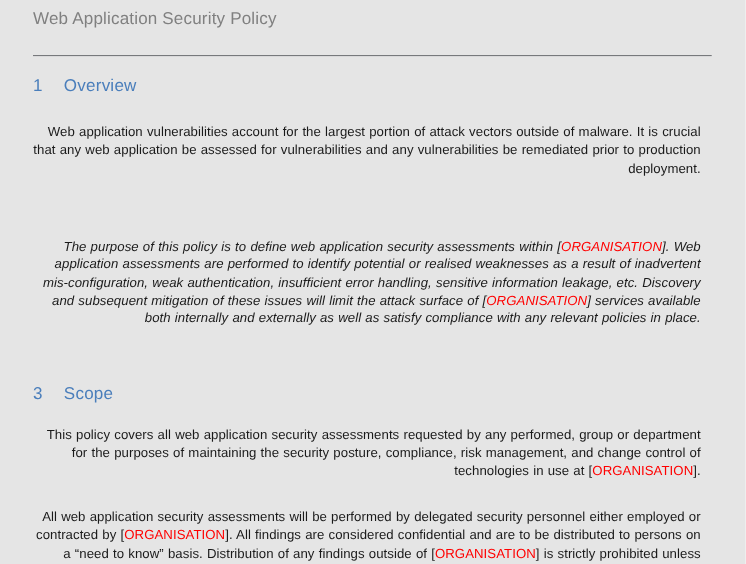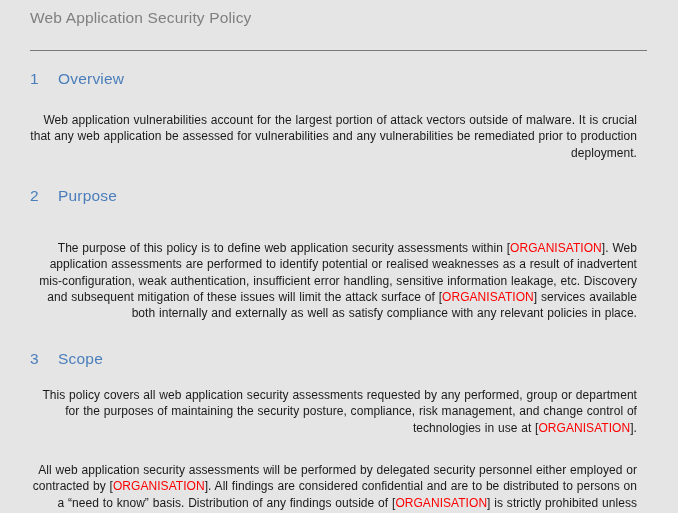--- a/index.html
+++ b/index.html
@@ -75,43 +75,40 @@
   }
   .brk {
     color: #1a1a1a;
   }
 
   
   #h-overview { top: 69px; }
   #p-overview { top: 112px; }
 
   #h-purpose  { top: 186px; }
-  #p-purpose  { top: 240px; }
+  #p-purpose  { top: 216px; font-style: italic; }
 
   #h-scope    { top: 349px; }
   #p-scope-1  { top: 387px; }
   #p-scope-2  { top: 444px; margin-top: 18px; }
 </style>
 </head>
 <body>
 
 <div class="page">
 
   <div class="doc-title">Web Application Security Policy</div>
 
   <div class="title-rule"></div>
 
   <div class="section-heading" id="h-overview">
     <span class="num">1</span><span>Overview</span>
   </div>
   <div class="para" id="p-overview"><span>Web application vulnerabilities account for the largest portion of attack vectors outside of malware.  It is crucial that any web application be assessed for vulnerabilities and any vulnerabilities be remediated prior to production deployment.</span></div>
 
-  <div class="section-heading" id="h-purpose">
-    <span class="num">2</span><span>Purpose</span>
-  </div>
   <div class="para" id="p-purpose"><span>The purpose of this policy is to define web application security assessments within </span><span class="brk">[</span><span class="org">ORGANISATION</span><span class="brk">]</span><span>. Web application assessments are performed to identify potential or realised weaknesses as a result of inadvertent mis-configuration, weak authentication, insufficient error handling, sensitive information leakage, etc.  Discovery and subsequent mitigation of these issues will limit the attack surface of </span><span class="brk">[</span><span class="org">ORGANISATION</span><span class="brk">]</span><span>  services available both internally and externally as well as satisfy compliance with any relevant policies in place.</span></div>
 
   <div class="section-heading" id="h-scope">
     <span class="num">3</span><span>Scope</span>
   </div>
   <div class="para" id="p-scope-1"><span>This policy covers all web application security assessments requested by any performed, group or department for the purposes of maintaining the security posture, compliance, risk management,  and change control of technologies in use at </span><span class="brk">[</span><span class="org">ORGANISATION</span><span class="brk">]</span><span>.</span></div>
   <div class="para" id="p-scope-2"><span>All web application security assessments will be performed by delegated security personnel either employed or contracted by </span><span class="brk">[</span><span class="org">ORGANISATION</span><span class="brk">]</span><span>.    All findings are considered confidential and are to be distributed to persons on a “need to know” basis.  Distribution of any findings outside of </span><span class="brk">[</span><span class="org">ORGANISATION</span><span class="brk">]</span><span>  is strictly prohibited unless approved by the Chief Information Officer.</span></div>
 
 </div>
 

